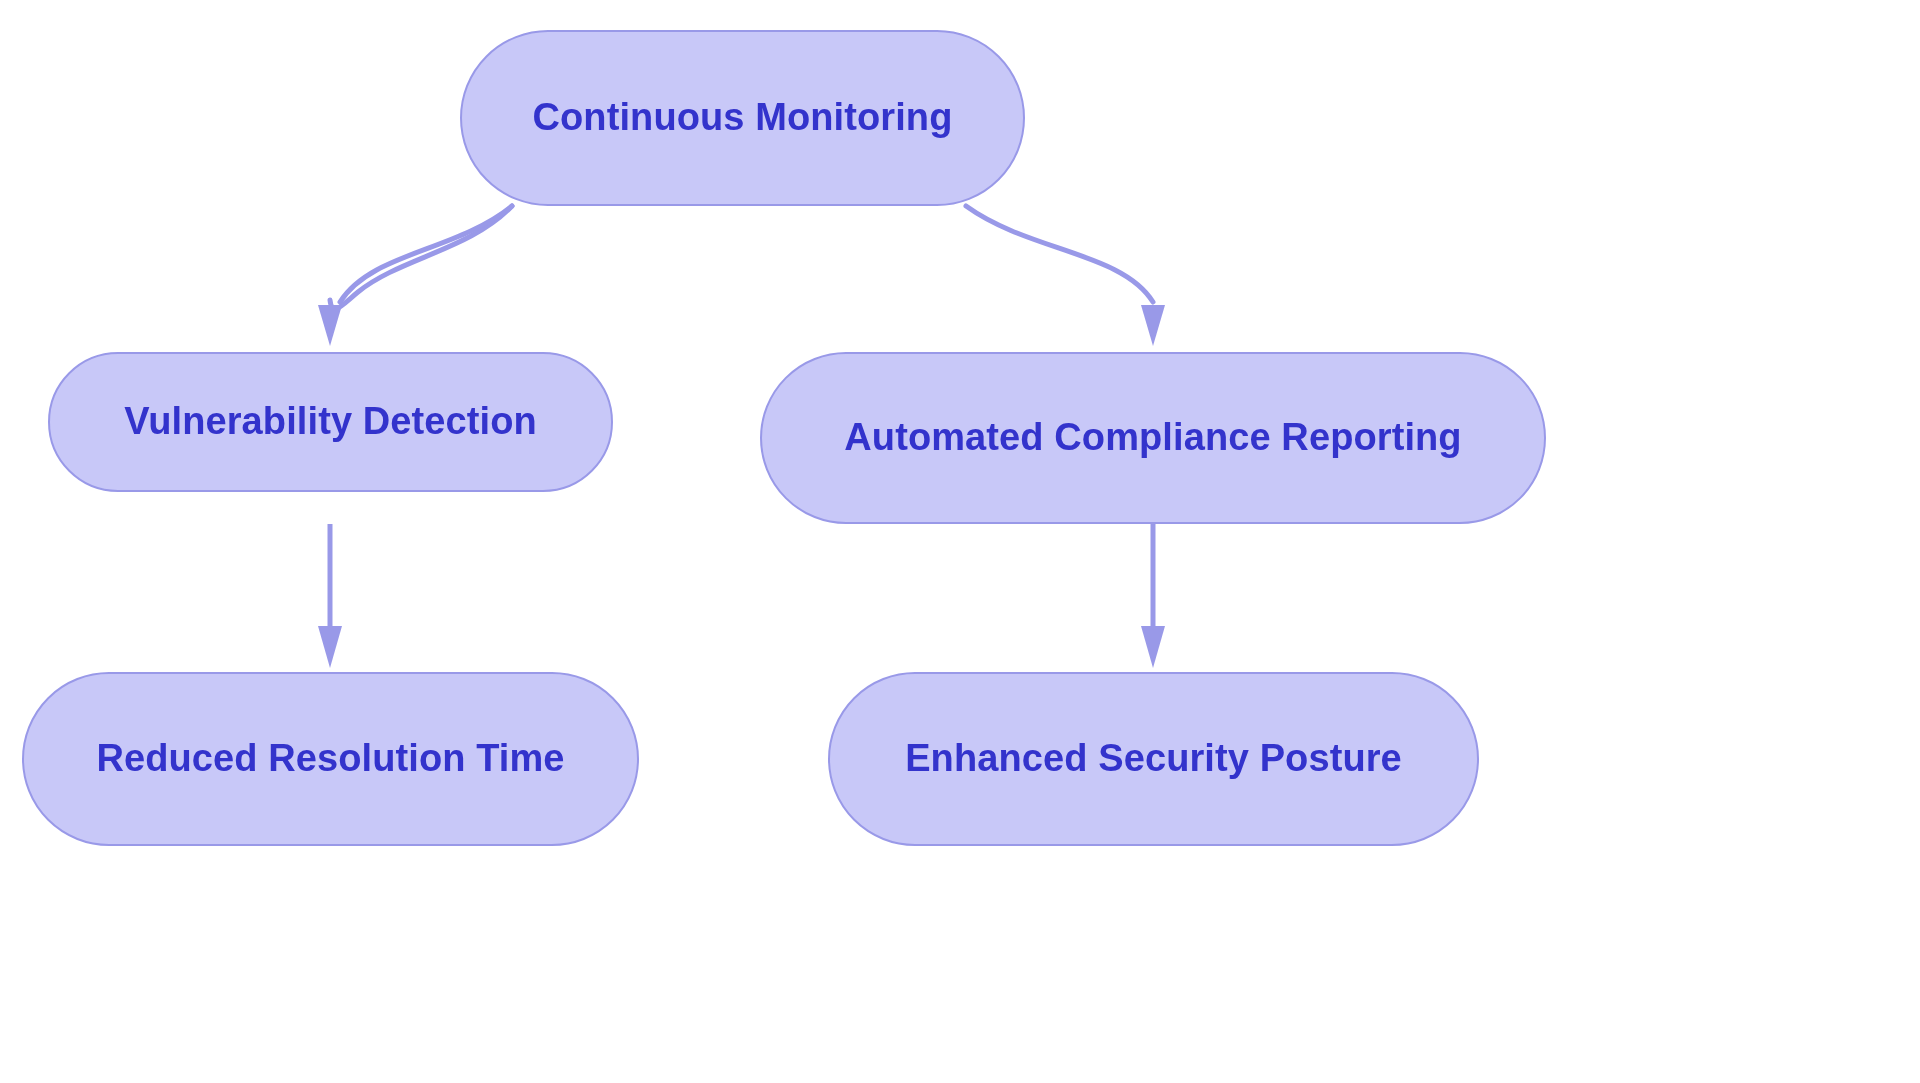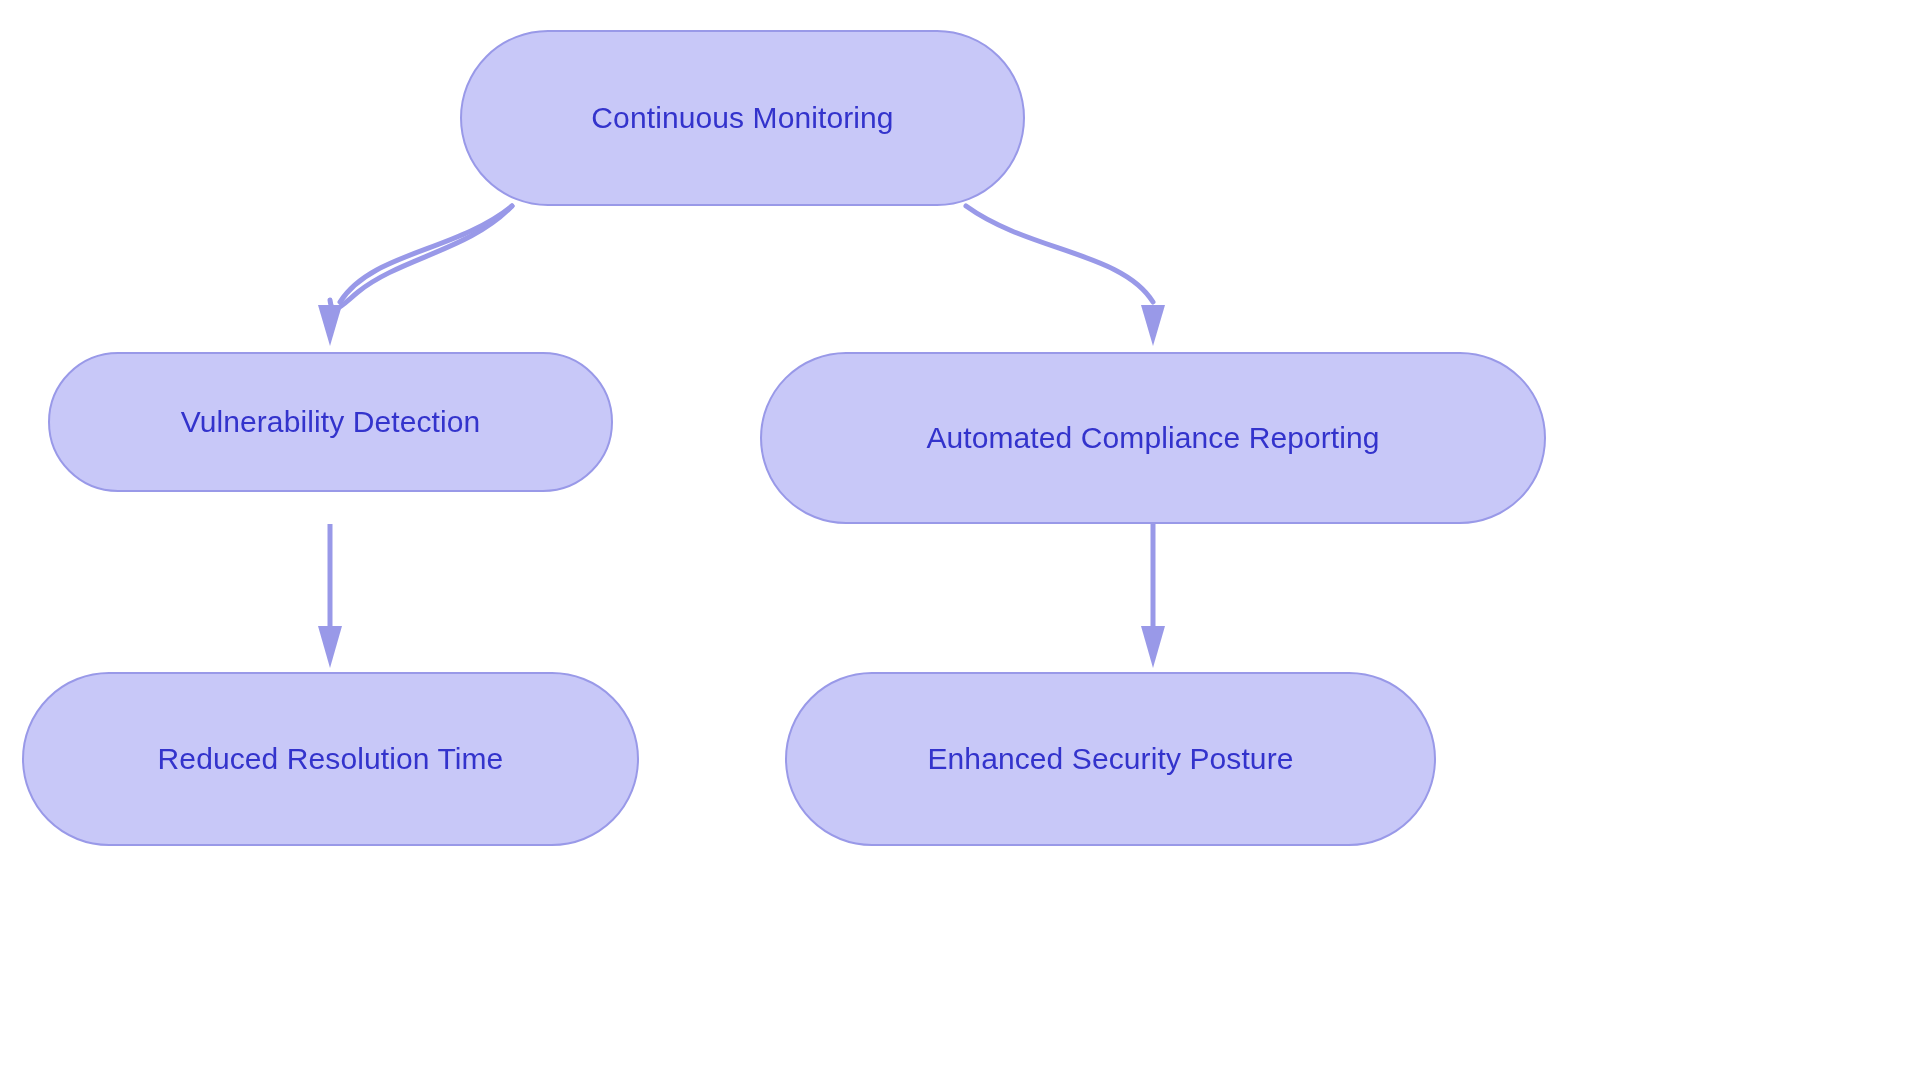--- a/index.html
+++ b/index.html
@@ -33,36 +33,36 @@
     border: 2px solid #9999e8;
     border-radius: 999px;
     display: flex;
     align-items: center;
     justify-content: center;
     text-align: center;
   }
   .node-label {
     color: #3333cc;
     font-family: "Liberation Sans", sans-serif;
-    font-size: 30px;
-    font-weight: 400;
+    font-size: 38px;
+    font-weight: 700;
     line-height: 1.2;
     letter-spacing: 0.1px;
     white-space: nowrap;
     padding: 0 26px;
   }
 
   
   #node-root      { left: 460px;  top: 30px;  width: 565px; height: 176px; }
   
   #node-vuln      { left: 48px;   top: 352px; width: 565px; height: 140px; }
   #node-compliance{ left: 760px;  top: 352px; width: 786px; height: 172px; }
   
   #node-resolution{ left: 22px;   top: 672px; width: 617px; height: 174px; }
-  #node-posture   { left: 785px;  top: 672px; width: 651px; height: 174px; }
+  #node-posture   { left: 828px;  top: 672px; width: 651px; height: 174px; }
 </style>
 </head>
 <body>
 
 <div id="canvas">
 
   <svg id="edge-layer" viewBox="0 0 1920 1083" width="1920" height="1083" xmlns="http://www.w3.org/2000/svg">
 
     <g>
       <path d="M 512 206 C 470 250, 400 258, 358 292 C 342 305, 332 318, 330 300" fill="none" stroke="#9999e8" stroke-width="5" stroke-linecap="round"></path>

